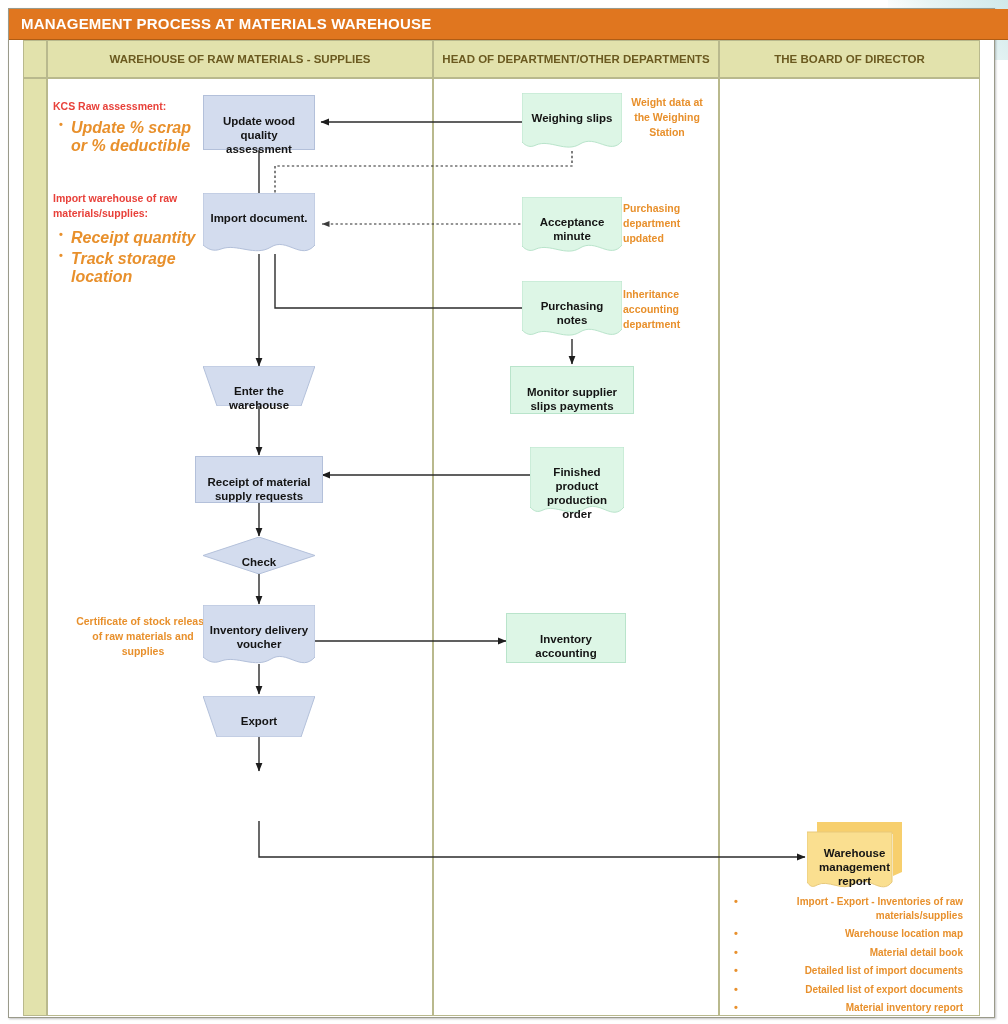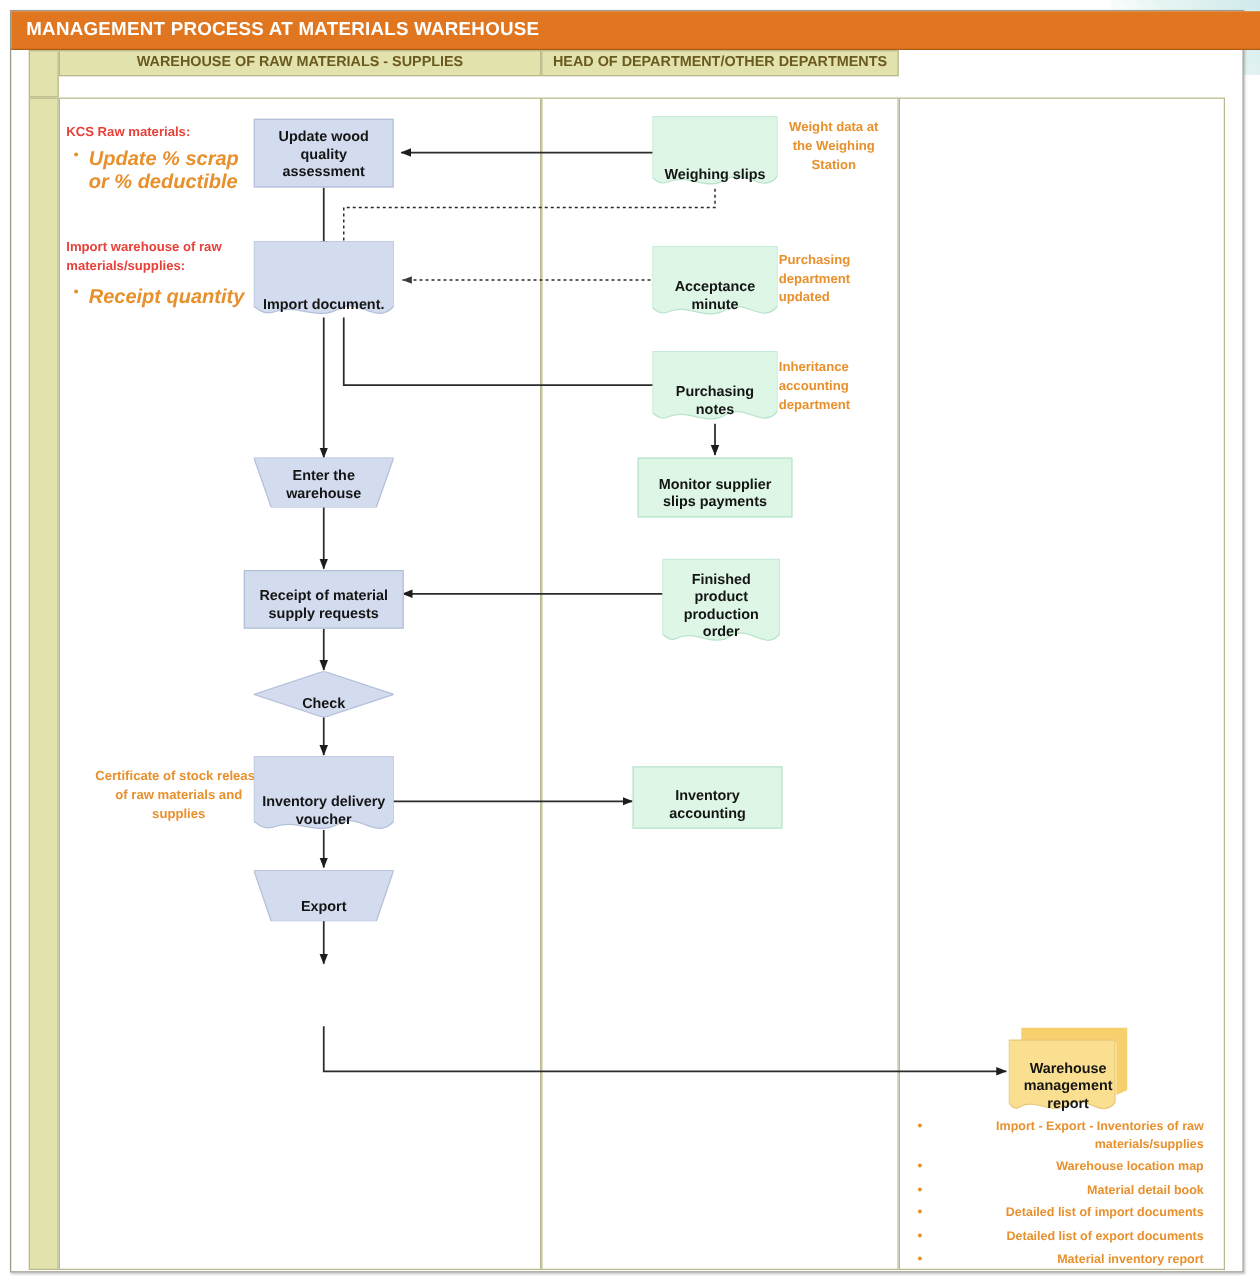--- a/index.html
+++ b/index.html
@@ -35,21 +35,21 @@
     font-size:15px;font-weight:bold;color:#ffffff;
     letter-spacing:.2px;white-space:nowrap;
   }
   
   .lane-strip{
     position:absolute;top:31px;height:38px;
     background:#e2e2ac;border:1px solid #b9b98d;
     box-sizing:border-box;
   }
   .lane-head{
-    position:absolute;top:31px;height:21px;
+    position:absolute;top:31px;height:38px;
     background:#e2e2ac;border:1px solid #b9b98d;
     box-sizing:border-box;
     display:flex;align-items:center;justify-content:center;
     text-align:left;
     font-size:11.5px;font-weight:bold;color:#6b5a20;
     line-height:1.25;padding:0 6px;
   }
   
   .lane-left-strip{
     position:absolute;top:69px;height:938px;width:24px;left:14px;
@@ -57,26 +57,26 @@
   }
   .lane-body{
     position:absolute;top:69px;height:938px;
     background:#ffffff;border:1px solid #b9b98d;box-sizing:border-box;
   }
   
   #wires{position:absolute;left:0;top:0;width:985px;height:1008px;z-index:2;pointer-events:none;}
   
   .node{
     position:absolute;z-index:3;
-    display:flex;align-items:flex-end;justify-content:center;
+    display:flex;align-items:flex-start;justify-content:center;
     text-align:center;
     font-size:11.5px;font-weight:bold;color:#141414;
     line-height:1.22;
     box-sizing:border-box;
-    padding:4px 4px;
+    padding:18px 4px;
   }
   .proc{background:#d3dcee;border:1px solid #b3c0da;}
   .rect-green{background:#ddf6e6;border:1px solid #b9e4cb;}
   .node-label{position:relative;z-index:2;}
   .shape-bg{position:absolute;left:0;top:0;width:100%;height:100%;z-index:1;}
   
   .note{
     position:absolute;z-index:3;
     font-size:10.5px;font-weight:bold;
     line-height:1.45;
@@ -110,20 +110,21 @@
 
 <div id="slide">
 
   <div id="title-bar">
     <div id="title-text">MANAGEMENT PROCESS AT MATERIALS WAREHOUSE</div>
   </div>
 
   <div class="lane-strip" style="left:14px;width:24px;"></div>
   <div class="lane-head" style="left:38px;width:386px;">WAREHOUSE OF RAW MATERIALS - SUPPLIES</div>
   <div class="lane-head" style="left:424px;width:286px;">HEAD OF DEPARTMENT/OTHER DEPARTMENTS</div>
+  <div class="lane-head" style="left:710px;width:261px;">THE BOARD OF DIRECTOR</div>
 
   <div class="lane-left-strip"></div>
   <div class="lane-body" style="left:38px;width:386px;"></div>
   <div class="lane-body" style="left:424px;width:286px;"></div>
   <div class="lane-body" style="left:710px;width:261px;"></div>
 
   <svg id="wires">
     <defs>
       <marker id="ah" markerWidth="9" markerHeight="9" refX="8" refY="4" orient="auto" markerUnits="userSpaceOnUse">
         <path d="M0,0.6 L8.5,4 L0,7.4 z" fill="#1d1d1d"></path>
@@ -159,28 +160,29 @@
       <path d="M294,632 L497,632" marker-end="url(#ah)"></path>
 
       <path d="M250,655 L250,685" marker-end="url(#ah)"></path>
 
       <path d="M250,727 L250,762" marker-end="url(#ah)"></path>
 
       <path d="M250,812 L250,848 L796,848" marker-end="url(#ah)"></path>
     </g>
   </svg>
 
-  <div class="note note-red" style="left:44px;top:90px;width:160px;">KCS Raw materials:</div>
+  <div class="note note-red" style="left:44px;top:90px;width:160px;">KCS Raw assessment:</div>
   <ul class="blist" style="position:absolute;left:48px;top:108px;width:152px;z-index:3;">
     <li>Update % scrap or % deductible</li>
   </ul>
 
   <div class="note note-red" style="left:44px;top:182px;width:160px;">Import warehouse of raw materials/supplies:</div>
   <ul class="blist" style="position:absolute;left:48px;top:218px;width:160px;z-index:3;">
     <li>Receipt quantity</li>
+    <li>Track storage location</li>
   </ul>
 
   <div class="note note-orange-c" style="left:62px;top:605px;width:144px;">Certificate of stock release of raw materials and supplies</div>
 
   <div class="node proc" style="left:194px;top:86px;width:112px;height:55px;">
     <span class="node-label">Update wood quality assessment</span>
   </div>
 
   <div class="node" style="left:194px;top:357px;width:112px;height:40px;">
     <svg class="shape-bg" viewBox="0 0 112 40" preserveAspectRatio="none">

